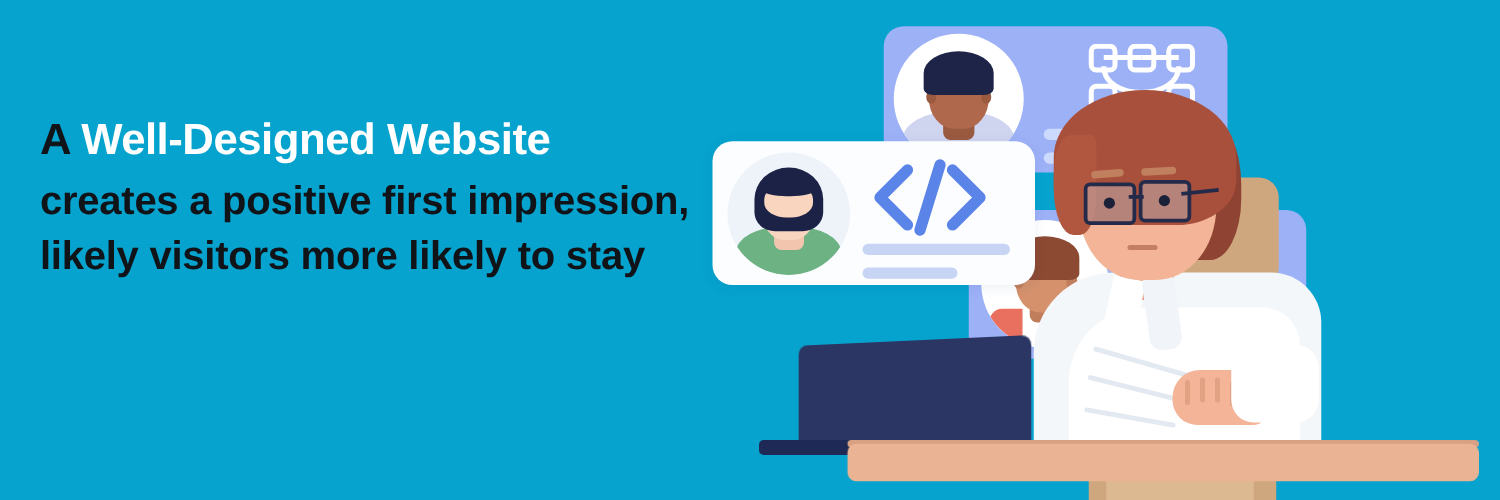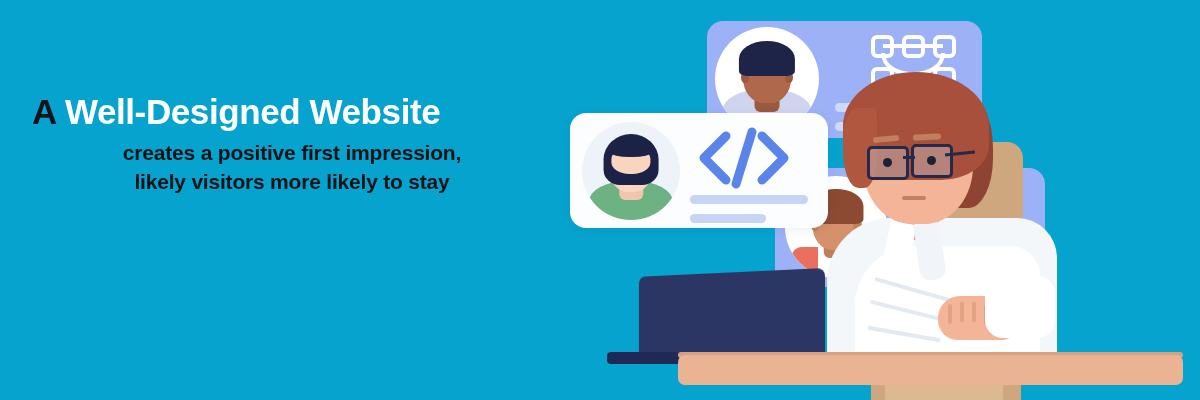--- a/index.html
+++ b/index.html
@@ -30,26 +30,25 @@
     font-weight: 700;
     letter-spacing: -0.4px;
     color: #ffffff;
     white-space: nowrap;
   }
   #headline .lead {
     color: #111418;
   }
   #subcopy {
     margin: 0;
-    font-size: 21px;
+    font-size: 32px;
     line-height: 1.36;
     font-weight: 600;
     color: #101317;
     letter-spacing: -0.2px;
-    text-align: center;
   }
   #subcopy span { display: block; white-space: nowrap; }
 
   
   #illustration {
     position: absolute;
     left: 555px;
     top: 0;
     width: 645px;
     height: 400px;

